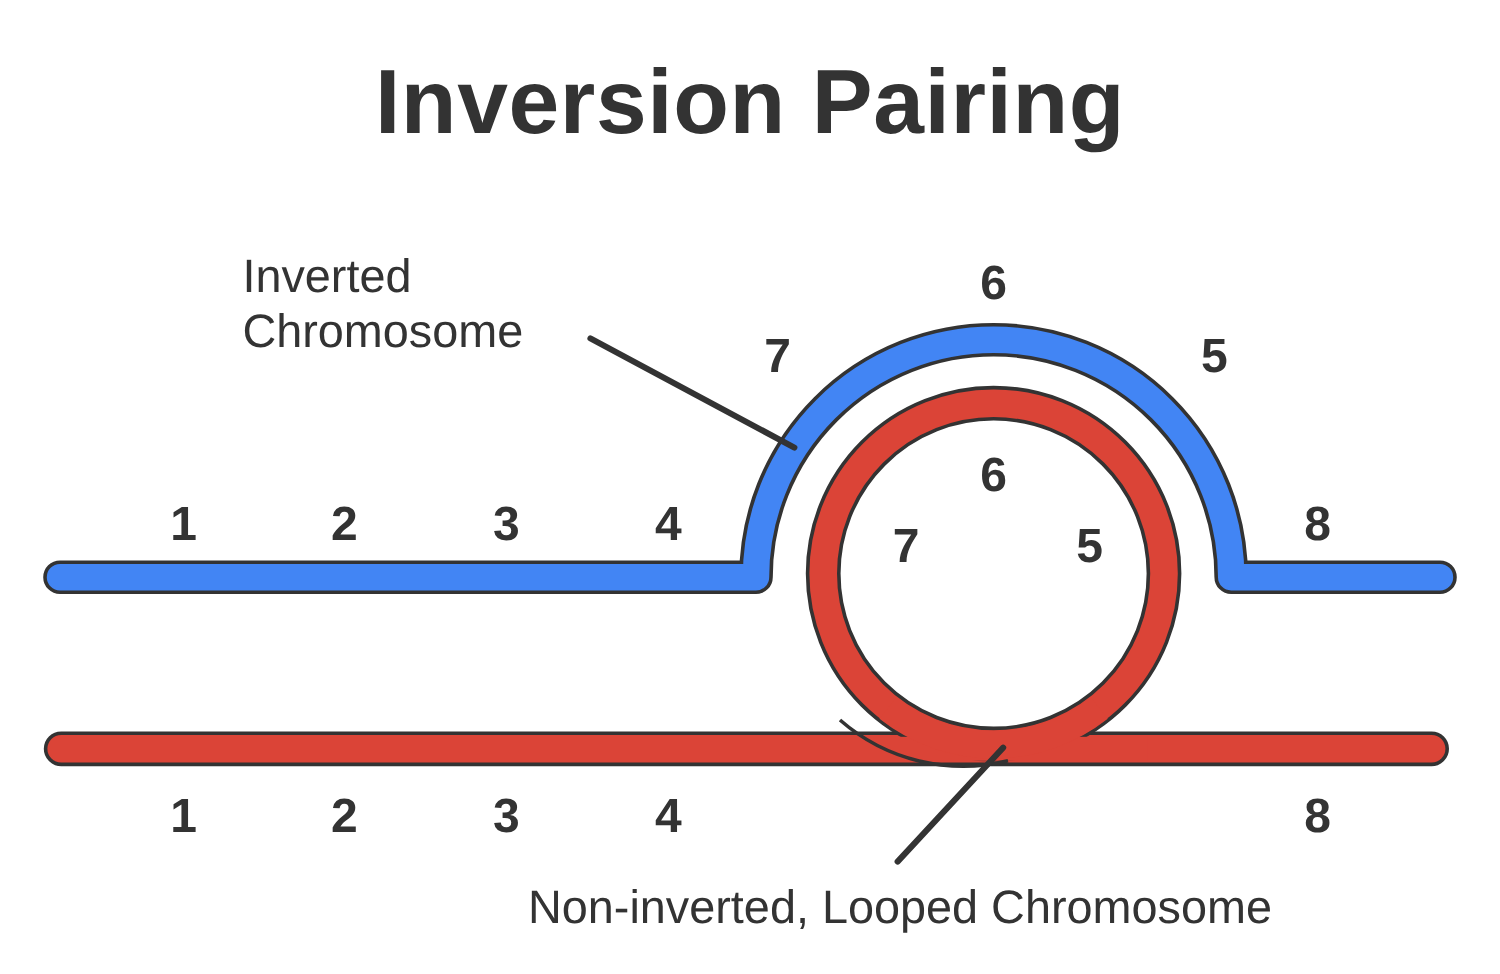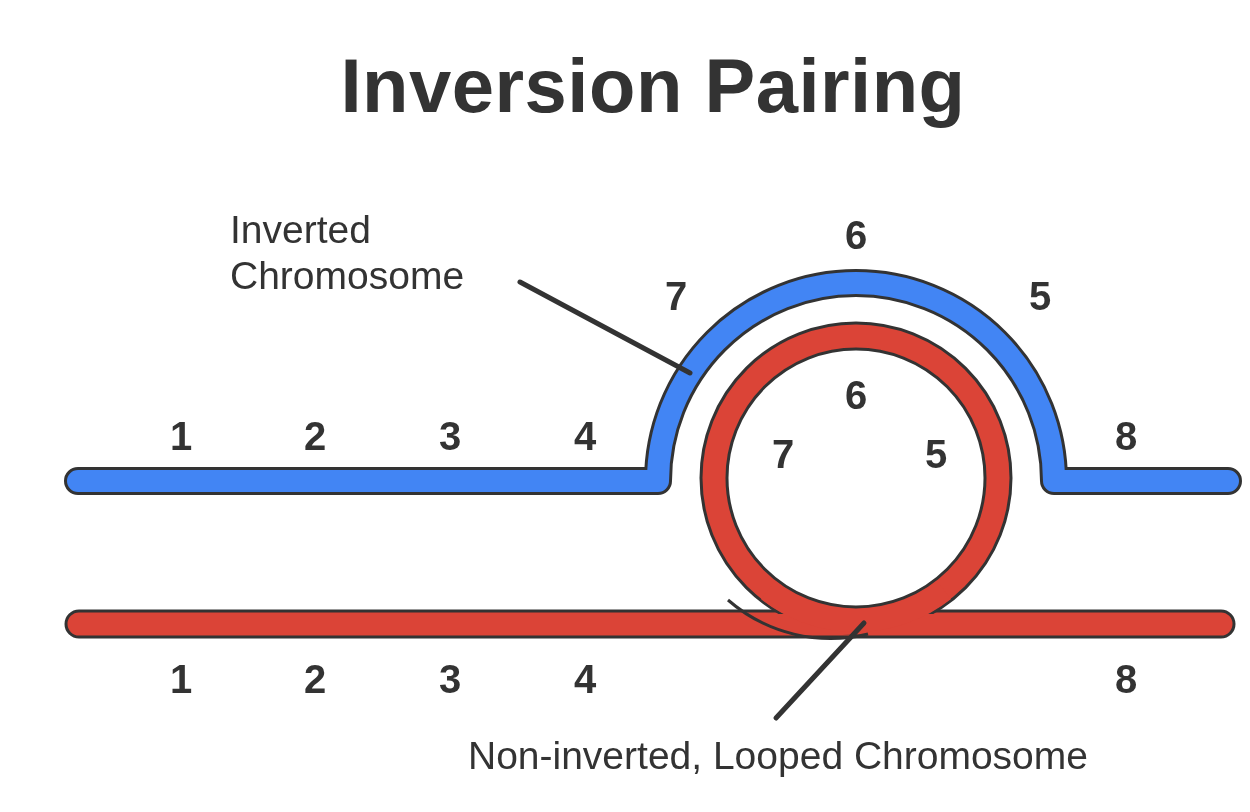--- a/index.html
+++ b/index.html
@@ -1,17 +1,17 @@
 <!DOCTYPE html>
 <html><head>
   <meta charset="utf-8">
   <style>
     html, body { margin: 0; padding: 0; background: #ffffff; }
     body { width: 1250px; height: 812px; position: relative; overflow: hidden; }
-    .canvas { position: absolute; left: 0; top: 0; width: 1048px; height: 812px; margin-left: 28px; }
+    .canvas { position: absolute; left: 0; top: 0; width: 1048px; height: 812px; }
     .title {
       position: absolute; left: 0; top: 42px; width: 1250px;
       text-align: center; font-family: "Liberation Sans", sans-serif;
       font-weight: bold; font-size: 76px; color: #333333; letter-spacing: 0.5px;
     }
     svg text { font-family: "Liberation Sans", sans-serif; fill: #333333; }
     .num { font-size: 40px; font-weight: bold; text-anchor: middle; }
     .lbl { font-size: 39px; }
   </style>
 </head>

